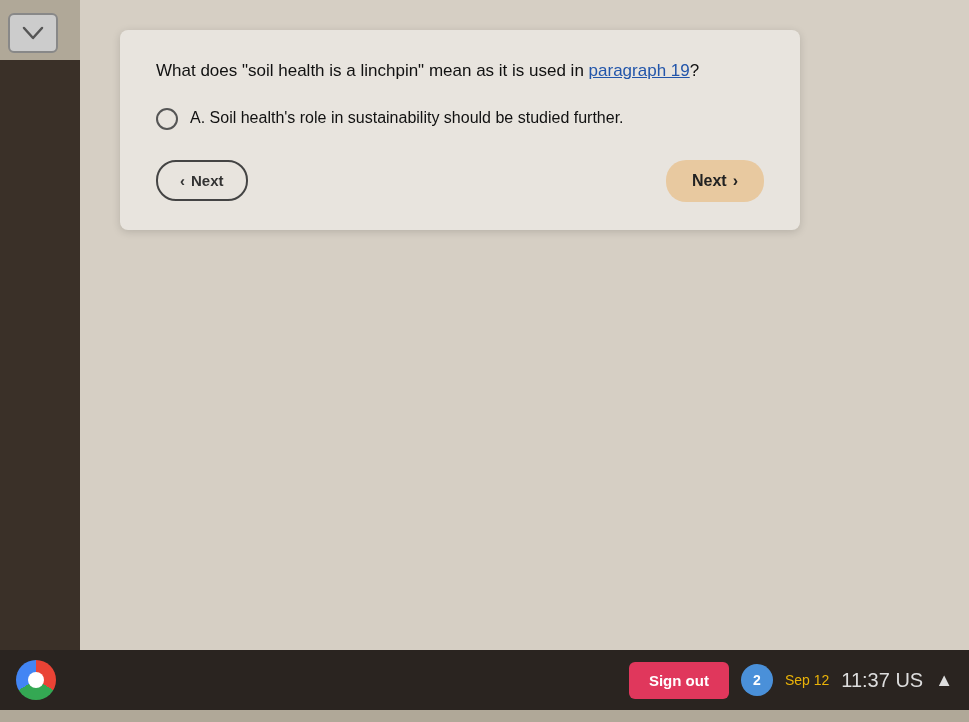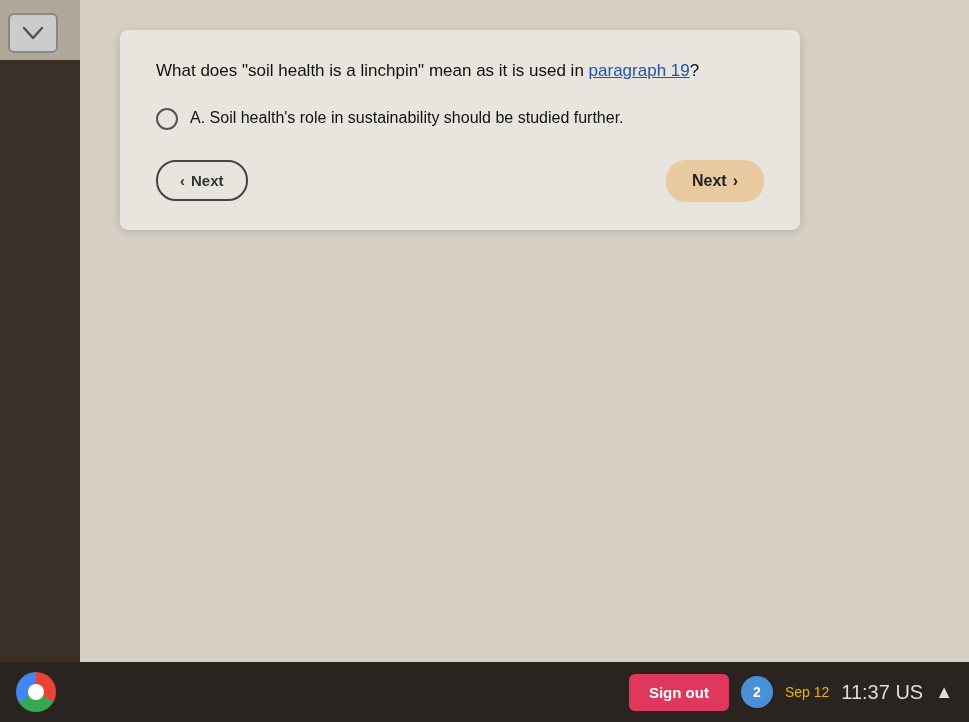--- a/index.html
+++ b/index.html
@@ -140,21 +140,21 @@
       color: #222;
       cursor: pointer;
       display: flex;
       align-items: center;
       gap: 6px;
     }
 
     
     .taskbar {
       position: absolute;
-      bottom: 0;
+      bottom: 12px;
       left: 0;
       right: 0;
       height: 60px;
       background: #2a2420;
       display: flex;
       align-items: center;
       padding: 0 16px;
       gap: 12px;
     }
 

